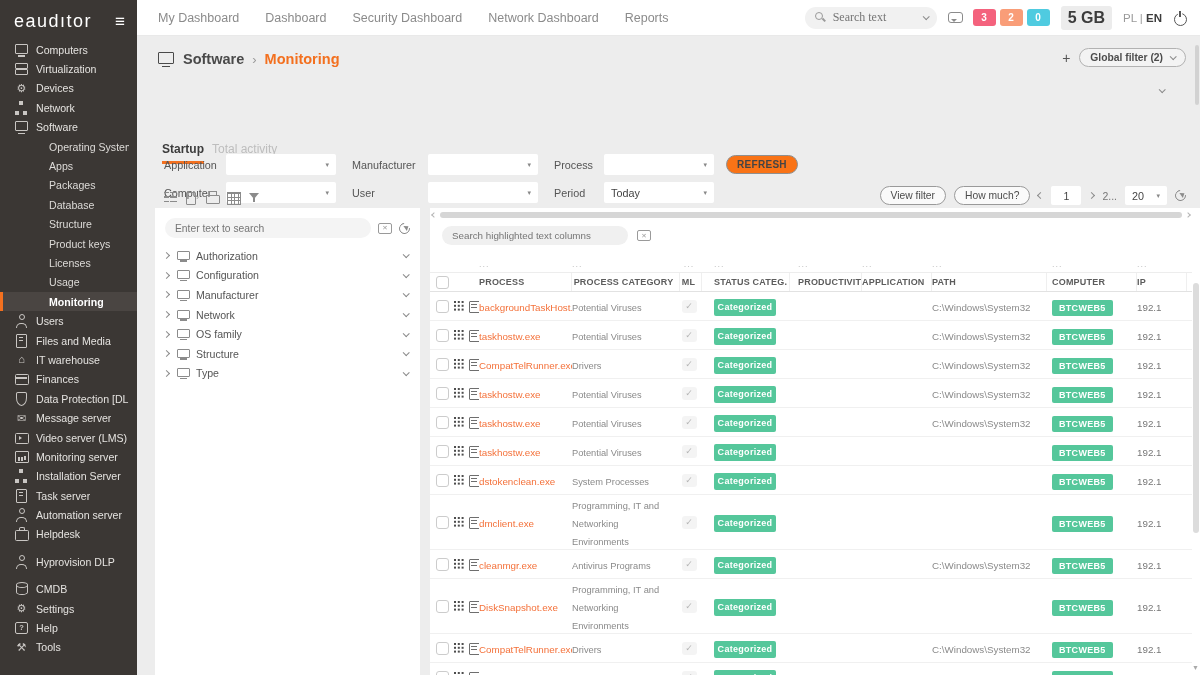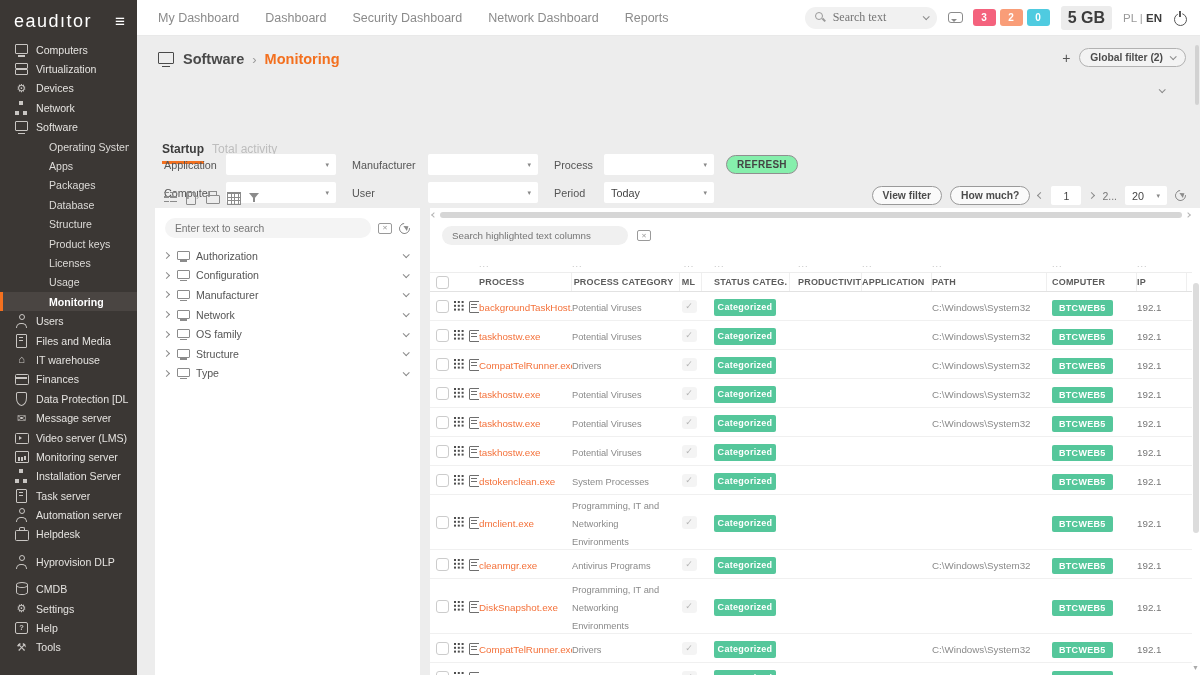--- a/index.html
+++ b/index.html
@@ -106,25 +106,25 @@
   .tab { font-size:12px; color:#bdbdbd; padding-bottom:5px; cursor:pointer; }
   .tab.active { color:#3c3c3c; font-weight:bold; border-bottom:3px solid #f3701f; }
 
   .filters { position:absolute; left:27px; top:118px; }
   .f-row { display:flex; align-items:center; margin-bottom:7px; height:21px; }
   .f-label { font-size:10.8px; color:#555; }
   .fl0 { width:62px; } .fl1 { width:76px; margin-left:16px; } .fl2 { width:50px; margin-left:16px; }
   .sel { width:110px; height:21px; background:#fff; border-radius:2px; display:flex; align-items:center; justify-content:space-between; padding:4px 7px; cursor:pointer; }
   .sel .val { font-size:10.8px; color:#444; }
   .sel .arr { font-size:7px; color:#888; }
-  .refresh-btn { margin-left:12px; border:1px solid #8f8f8f; border-radius:10px; background:#86efac; font-size:10px; font-weight:bold; color:#444; padding:3px 10px; cursor:pointer; letter-spacing:.3px; }
+  .refresh-btn { margin-left:12px; border:1px solid #8f8f8f; border-radius:10px; background:#f97316; font-size:10px; font-weight:bold; color:#444; padding:3px 10px; cursor:pointer; letter-spacing:.3px; }
 
   .tool-row { position:absolute; left:27px; top:155px; display:flex; align-items:center; gap:8px; }
   .controls { position:absolute; right:14px; top:150px; display:flex; align-items:center; gap:8px; }
-  .ctl-btn { border:1px solid #9a9a9a; border-radius:10px; background:#fafafa; font-size:10.3px; font-weight:bold; color:#4c4c4c; padding:3px 10px; cursor:pointer; white-space:nowrap; }
+  .ctl-btn { border:1px solid #9a9a9a; border-radius:10px; background:#fafafa; font-size:10.3px; font-weight:normal; color:#4c4c4c; padding:3px 10px; cursor:pointer; white-space:nowrap; }
   .page-input { width:30px; height:19px; border:none; border-radius:2px; background:#fff; text-align:center; font-size:10.5px; color:#444; outline:none; font-family:"Liberation Sans",sans-serif; }
   .pages-more { font-size:10.5px; color:#777; }
   .size-sel { width:42px; height:19px;gap:12px; }
 
   
   .left-pane { position:absolute; left:18px; top:172px; width:265px; bottom:0; background:#fff; }
   .lp-search { display:flex; align-items:center; gap:7px; padding:10px 10px 8px 10px; }
   .lp-input { flex:1; height:20px; background:#f4f4f4; border:none; border-radius:12px; padding:0 10px; font-size:10.3px; color:#777; outline:none; font-family:"Liberation Sans",sans-serif; }
   .tree-item { display:flex; align-items:center; height:19.6px; padding:0 12px 0 9px; cursor:pointer; }
   .tree-item .chev-right { margin-right:7px; border-color:#8b8b8b; }

